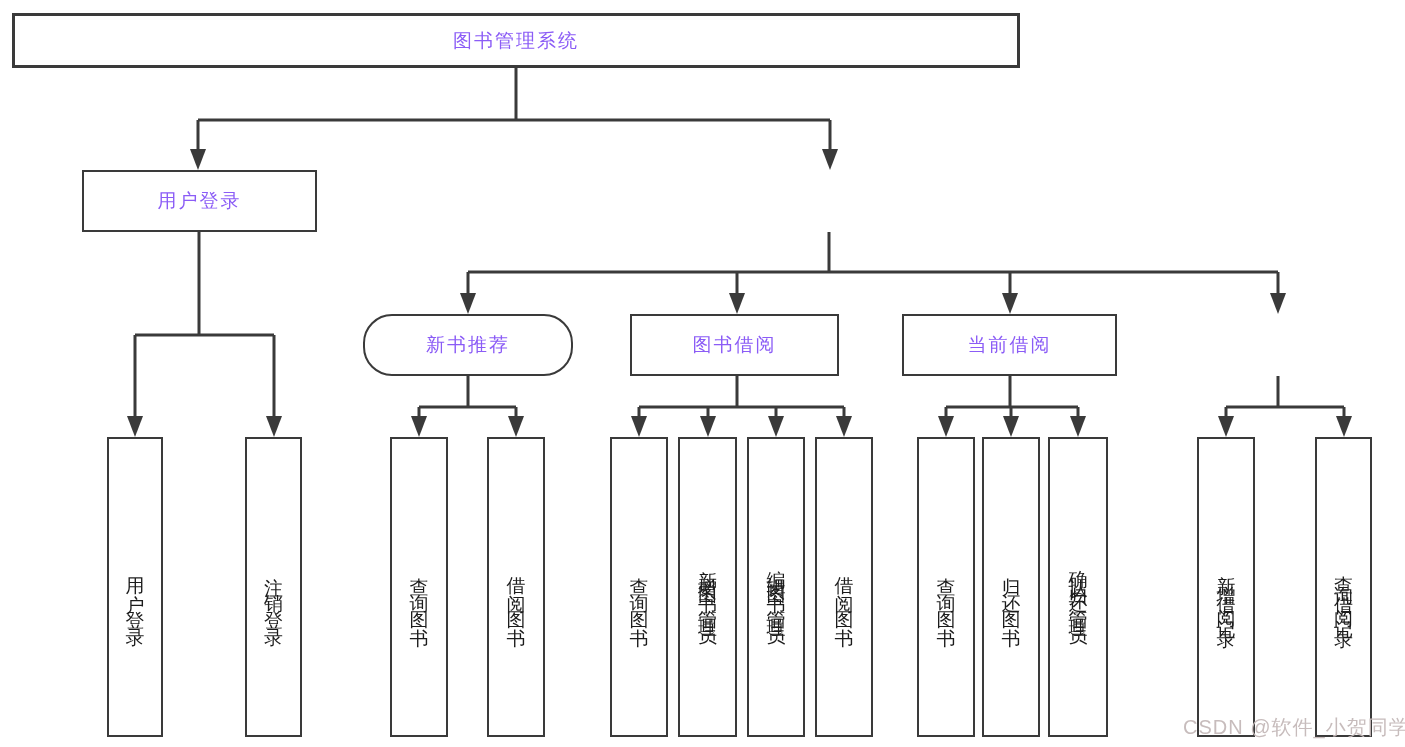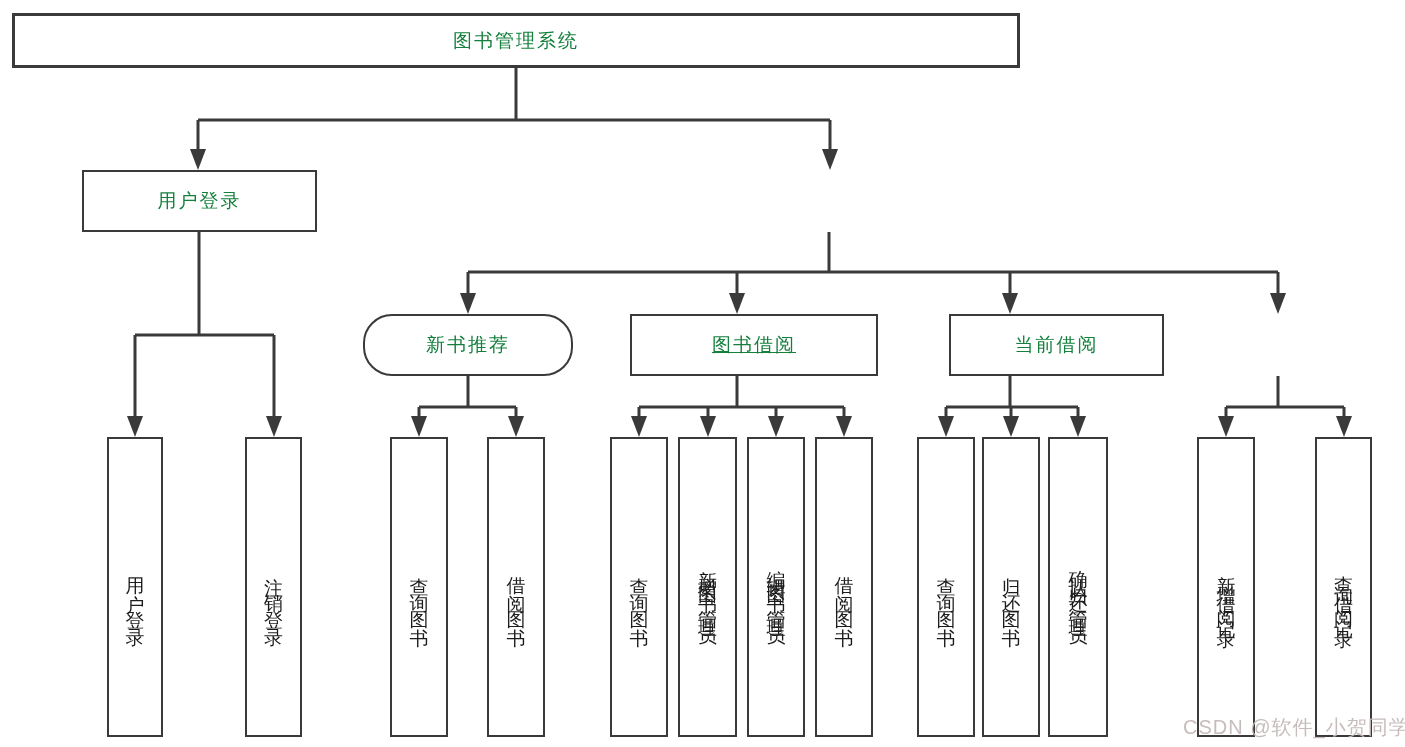--- a/index.html
+++ b/index.html
@@ -20,21 +20,21 @@
   .hbox {
     position: absolute;
     box-sizing: border-box;
     border: 2px solid #3a3a3a;
     background: #ffffff;
     display: flex;
     align-items: center;
     justify-content: center;
     font-size: 19px;
     letter-spacing: 2px;
-    color: #15803d;
+    color: #8b5cf6;
     z-index: 2;
   }
   .root { border-width: 3px; }
   .vbox {
     position: absolute;
     box-sizing: border-box;
     border: 2px solid #3a3a3a;
     background: #ffffff;
     display: flex;
     align-items: center;
@@ -101,22 +101,22 @@
       <polygon points="1218,416 1234,416 1226,437"></polygon>
       <polygon points="1336,416 1352,416 1344,437"></polygon>
     </g>
   </svg>
 
   <div class="hbox root" style="left:12px; top:13px; width:1008px; height:55px;">图书管理系统</div>
 
   <div class="hbox" style="left:82px; top:170px; width:235px; height:62px;">用户登录</div>
 
   <div class="hbox" style="left:363px; top:314px; width:210px; height:62px;border-radius:29px;">新书推荐</div>
-  <div class="hbox" style="left:630px; top:314px; width:248px; height:62px;text-decoration:underline;">图书借阅</div>
-  <div class="hbox" style="left:902px; top:314px; width:215px; height:62px;margin-left:47px;">当前借阅</div>
+  <div class="hbox" style="left:630px; top:314px; width:209px; height:62px;">图书借阅</div>
+  <div class="hbox" style="left:902px; top:314px; width:215px; height:62px;">当前借阅</div>
 
   <div class="vbox ls4" style="left:107px; width:56px;">
     <span>用户登录</span>
   </div>
   <div class="vbox ls4" style="left:245px; width:57px;">
     <span>注销登录</span>
   </div>
   <div class="vbox ls4" style="left:390px; width:58px;">
     <span>查询图书</span>
   </div>

